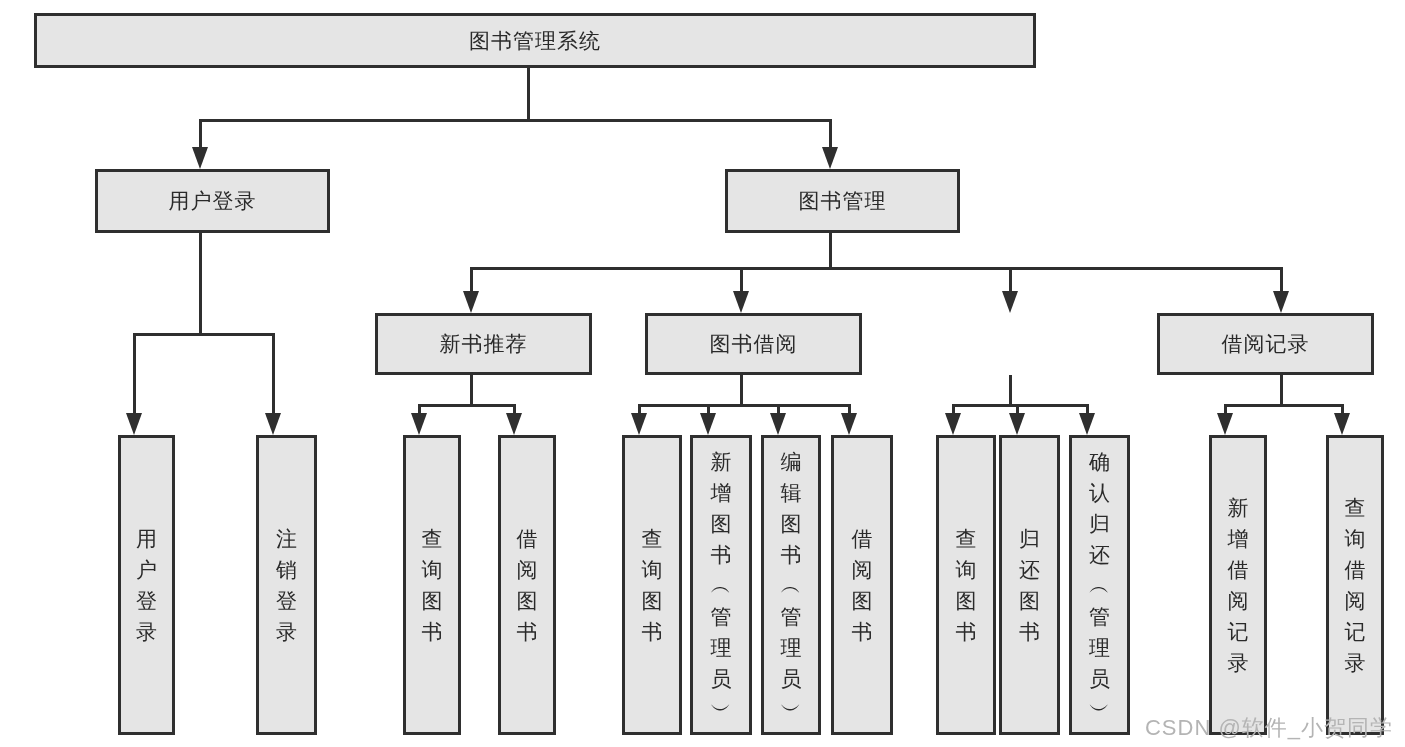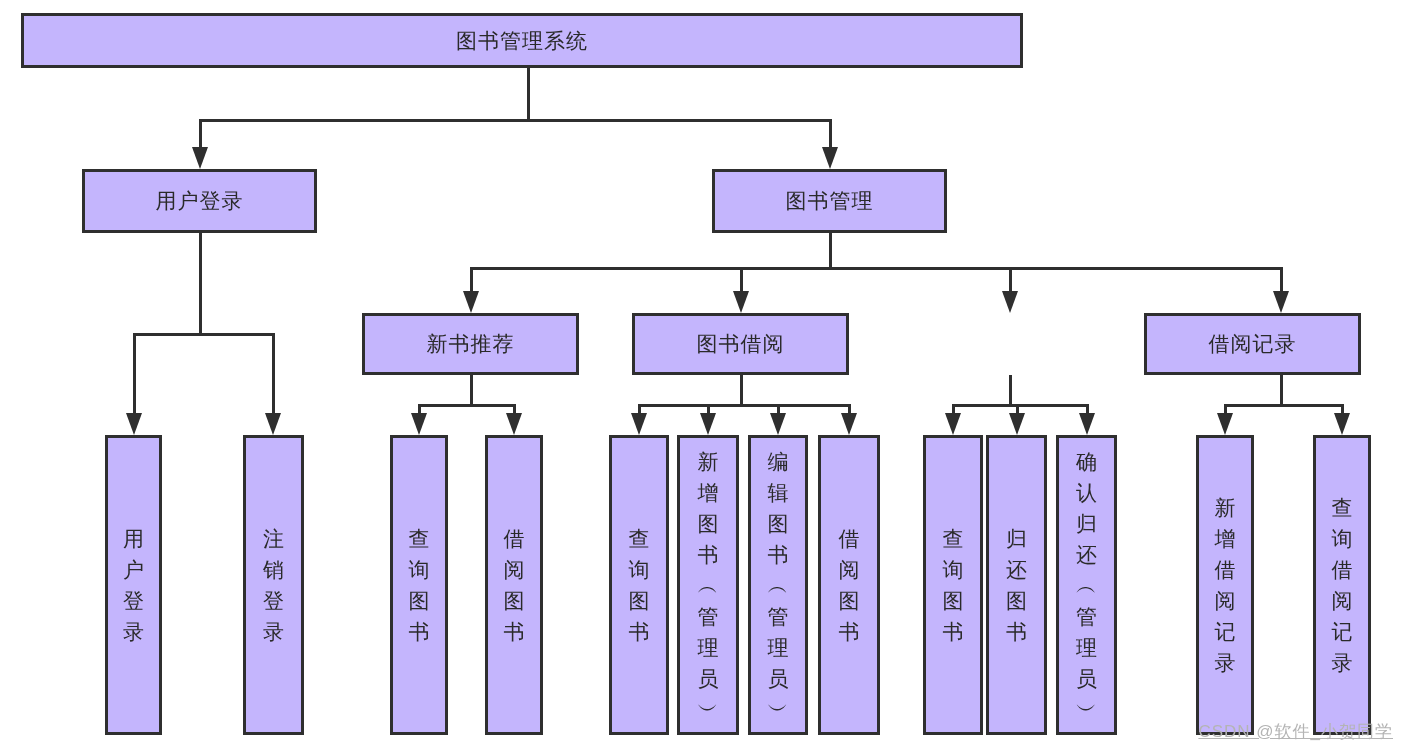--- a/index.html
+++ b/index.html
@@ -9,27 +9,28 @@
     --wm:#b4b4b4;
   }
   html,body{margin:0;padding:0;background:var(--bg);}
   body{font-family:"Liberation Sans","DejaVu Sans",sans-serif;}
   #canvas{position:relative;width:1405px;height:747px;background:var(--bg);overflow:hidden;}
 
   .box{
     position:absolute;
     box-sizing:border-box;
     border:3px solid var(--line);
-    background:#c4b5fd;
+    background:#e5e5e5;
     display:flex;
     align-items:center;
     justify-content:center;
     color:var(--text);
     font-size:21px;
     letter-spacing:1px;
+    margin-left:13px;
   }
   .vbox{
     flex-direction:column;
     letter-spacing:0;
   }
   .vbox .vchar{
     height:31px;
     line-height:31px;
     text-align:center;
     font-size:21px;
@@ -39,26 +40,25 @@
   .ah{
     position:absolute;width:0;height:0;
     border-left:8px solid transparent;
     border-right:8px solid transparent;
     border-top:22px solid var(--line);
   }
   .watermark{
     position:absolute;
     right:12px;
     bottom:4px;
-    font-size:17px;
+    font-size:22px;
     color:var(--wm);
     letter-spacing:1px;
     z-index:10;
     white-space:nowrap;
-    text-decoration:underline;
   }
 </style>
 </head>
 <body>
 
 <div id="canvas">
 
   <div class="box" style="left:21px;top:13px;width:1002px;height:55px">
     <span>图书管理系统</span>
   </div>

